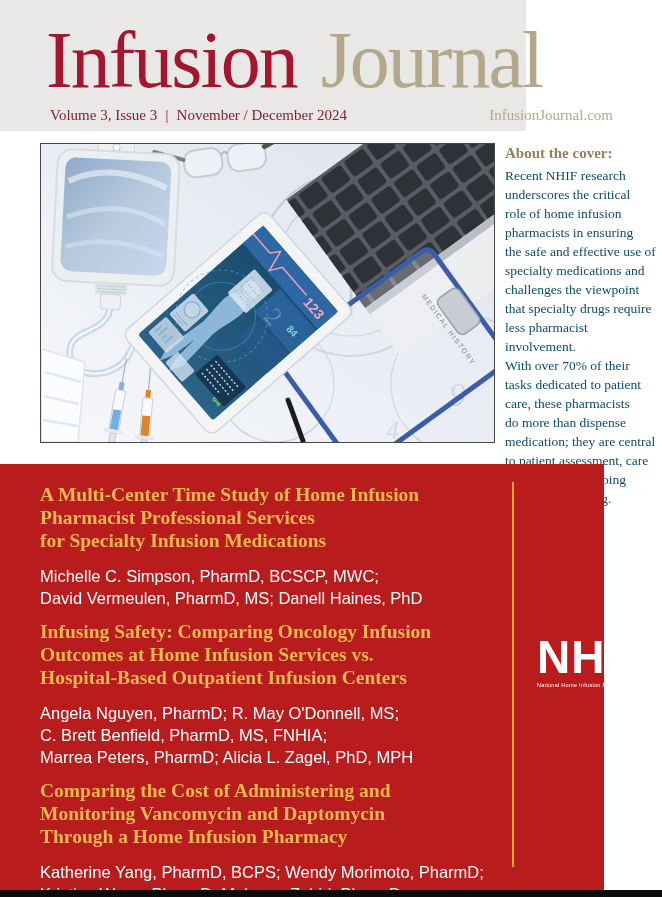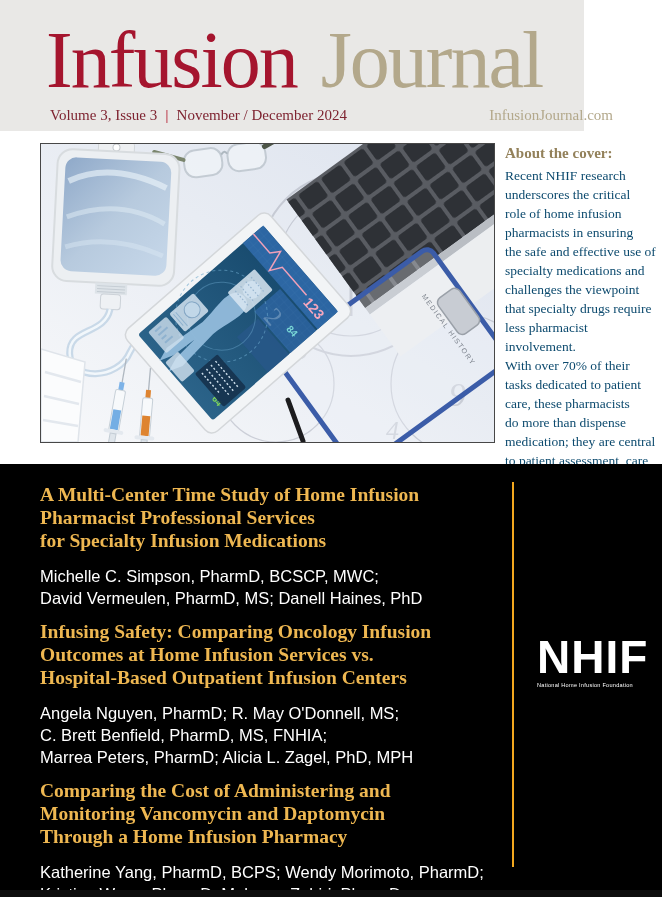--- a/index.html
+++ b/index.html
@@ -3,21 +3,21 @@
 <meta charset="utf-8">
 <style>
   html,body { margin:0; padding:0; }
   body {
     width:662px; height:897px; position:relative; overflow:hidden;
     background:#ffffff;
     font-family:"Liberation Serif", serif;
   }
   
   .masthead {
-    position:absolute; left:0; top:0; width:584px; height:131px;
+    position:absolute; left:0; top:0; width:526px; height:131px;
     background:#e9e8e6;
   }
   .journal-title {
     position:absolute; left:46px; top:20px;
     font-size:80px; line-height:1; letter-spacing:-2px; white-space:nowrap;
   }
   .journal-title .w1 { color:#a5152e; margin-right:24px; }
   .journal-title .w2 { color:#b3a88b; }
   .issue-row {
     position:absolute; left:50px; top:107px; width:563px;
@@ -40,22 +40,22 @@
   }
   .about-heading {
     font-size:15px; font-weight:bold; color:#93815a; margin:0 0 4px 0;
   }
   .about-body {
     font-size:13.5px; line-height:19px; color:#0c4a6e; white-space:pre-line;
   }
 
   
   .red-section {
-    position:absolute; left:0; top:464px; width:662px; height:426px;
-    background:#000000;
+    position:absolute; left:0; top:464px; width:604px; height:426px;
+    background:#b91c1c;
   }
   .articles { position:absolute; left:40px; top:19px; width:465px; }
   .article { margin-bottom:11px; }
   .article-title {
     font-size:19.5px; font-weight:bold; color:#eeb751;
     line-height:23px; white-space:pre-line;
   }
   .article-authors {
     font-family:"Liberation Sans", sans-serif;
     font-size:16.5px; color:#ffffff; line-height:22px; margin-top:13px;

